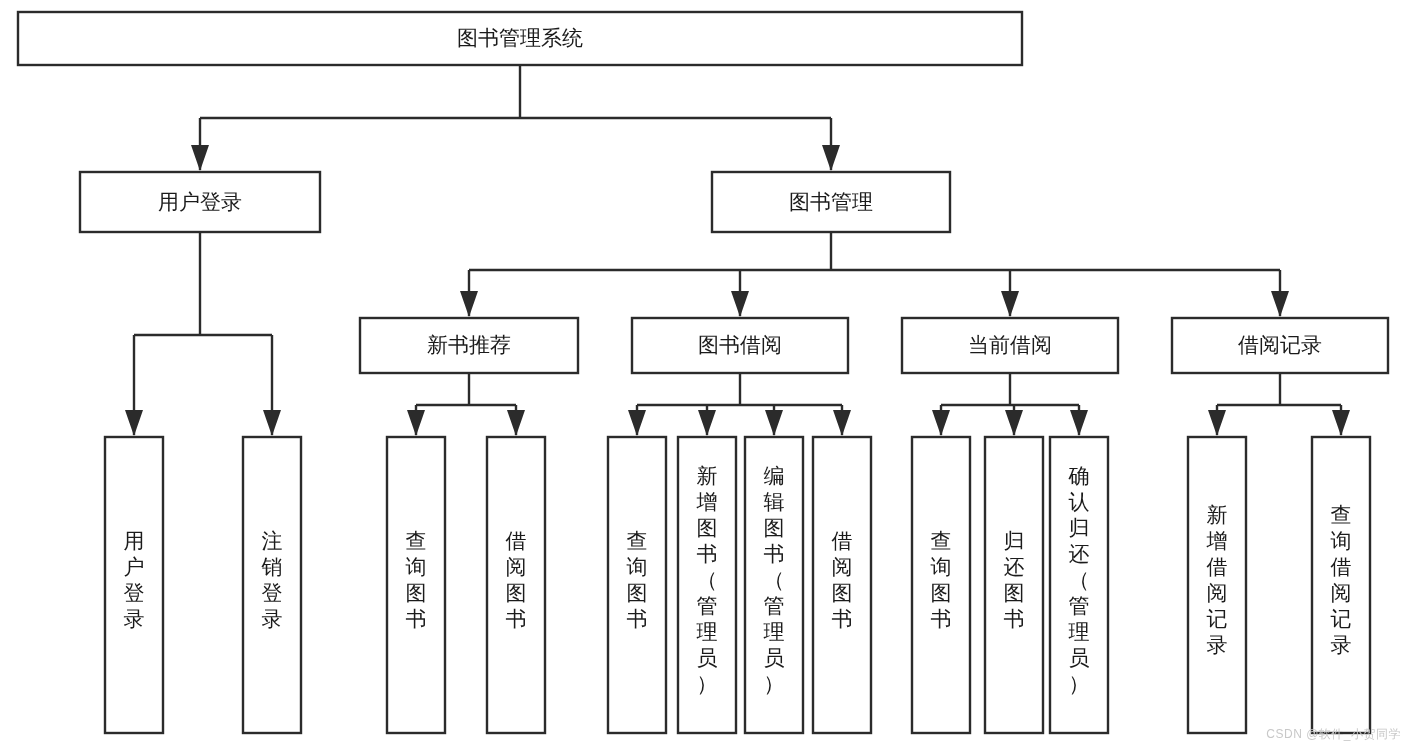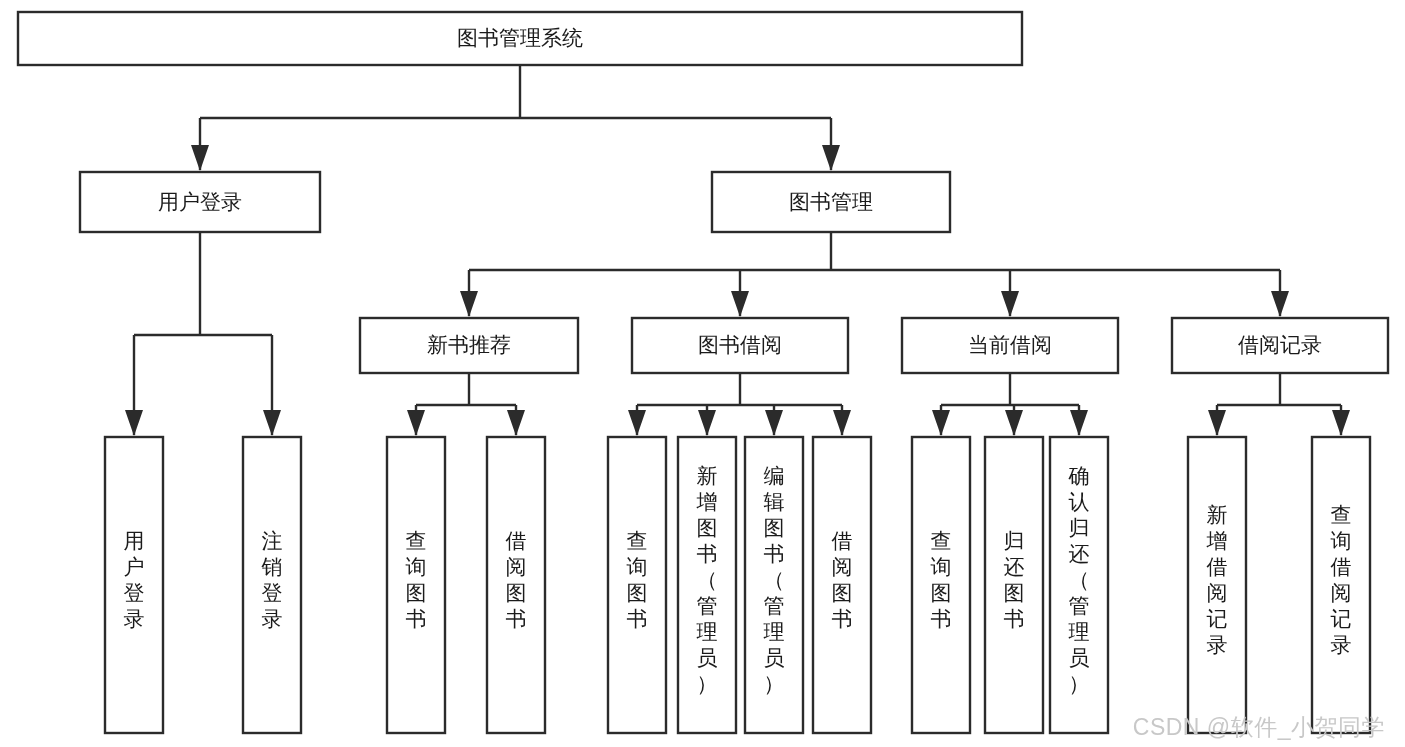--- a/index.html
+++ b/index.html
@@ -50,24 +50,24 @@
     white-space: pre;
   }
   .node-label-v {
     font-family: "Liberation Sans", "DejaVu Sans", sans-serif;
     font-size: 21px;
     fill: #1b1b1b;
     white-space: pre;
   }
   .watermark-text {
     position: absolute;
-    right: 20px;
+    right: 4px;
     bottom: 4px;
     font-family: "Liberation Sans", "DejaVu Sans", sans-serif;
-    font-size: 23px;
+    font-size: 12px;
     color: #c8c8c8;
     letter-spacing: 0.5px;
     user-select: none;
     pointer-events: none;
     white-space: nowrap;
   }
 </style>
 </head>
 <body>
 

